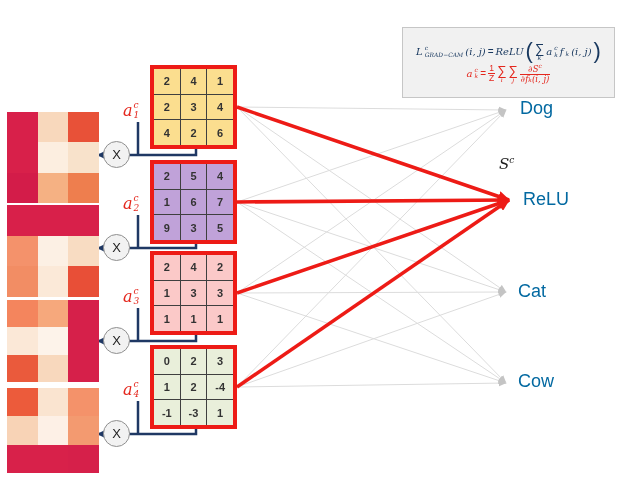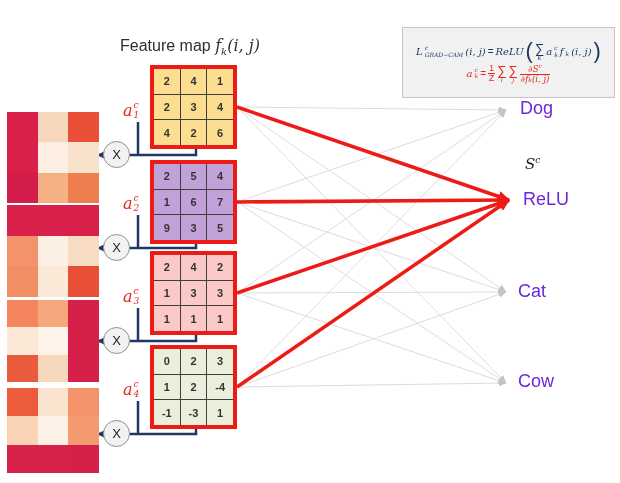--- a/index.html
+++ b/index.html
@@ -24,22 +24,22 @@
   .weight-label{position:absolute;color:#e4271d;font-size:16px;z-index:3;display:inline-flex;align-items:center;}
   .weight-label .wbase{font-family:"DejaVu Serif",serif;font-style:italic;}
   .wstack{display:inline-flex;flex-direction:column;align-items:flex-start;margin-left:1px;}
   .wsup,.wsub{font-size:9px;line-height:1.05;font-family:"DejaVu Serif",serif;font-style:italic;}
 
   .mult{position:absolute;width:27px;height:27px;border-radius:50%;background:#f2f2f2;
         border:1.5px solid #8f8f8f;box-sizing:border-box;display:flex;align-items:center;justify-content:center;
         z-index:3;}
   .mult-x{font-size:13px;color:#222;}
 
-  .class-label{position:absolute;font-size:18px;color:#6d28d9;z-index:3;}
-  .score-label{position:absolute;left:525px;top:155px;font-size:15px;color:#1c1c1c;z-index:3;}
+  .class-label{position:absolute;font-size:18px;color:#0369a1;z-index:3;}
+  .score-label{position:absolute;left:499px;top:155px;font-size:15px;color:#1c1c1c;z-index:3;}
   .score-label sup{font-size:9px;}
 
   .formula-box{position:absolute;left:402px;top:27px;width:213px;height:71px;background:#f1f1f1;
                border:1px solid #c6c6c6;box-sizing:border-box;z-index:4;
                display:flex;flex-direction:column;align-items:center;justify-content:center;gap:2px;}
   .f-line{display:flex;align-items:center;gap:2px;font-size:10px;}
   .f1{color:#17375e;}
   .f2{color:#e4271d;}
   .stack{display:inline-flex;flex-direction:column;align-items:flex-start;}
   .stack span{font-size:6px;line-height:1.15;}
@@ -239,21 +239,20 @@
             <span class="wsub">4</span>
           </span>
         </div>
     <div class="mult" style="left: 103px; top: 420px;">
           <span class="mult-x">X</span>
         </div>
   </div>
     </div>
 
 
-  <div class="fm-title"><span>Feature map </span><span class="it">f</span><sub class="it">k</sub><span class="it">(i, j)</span></div>
 
   <div class="score-label"><span class="it">S</span><sup class="it">c</sup></div>
 
   <div id="classes">
       <div class="class-label" style="left: 520px; top: 98px;">Dog</div>
       <div class="class-label" style="left: 523px; top: 189px;">ReLU</div>
       <div class="class-label" style="left: 518px; top: 281px;">Cat</div>
       <div class="class-label" style="left: 518px; top: 371px;">Cow</div>
     </div>
 

